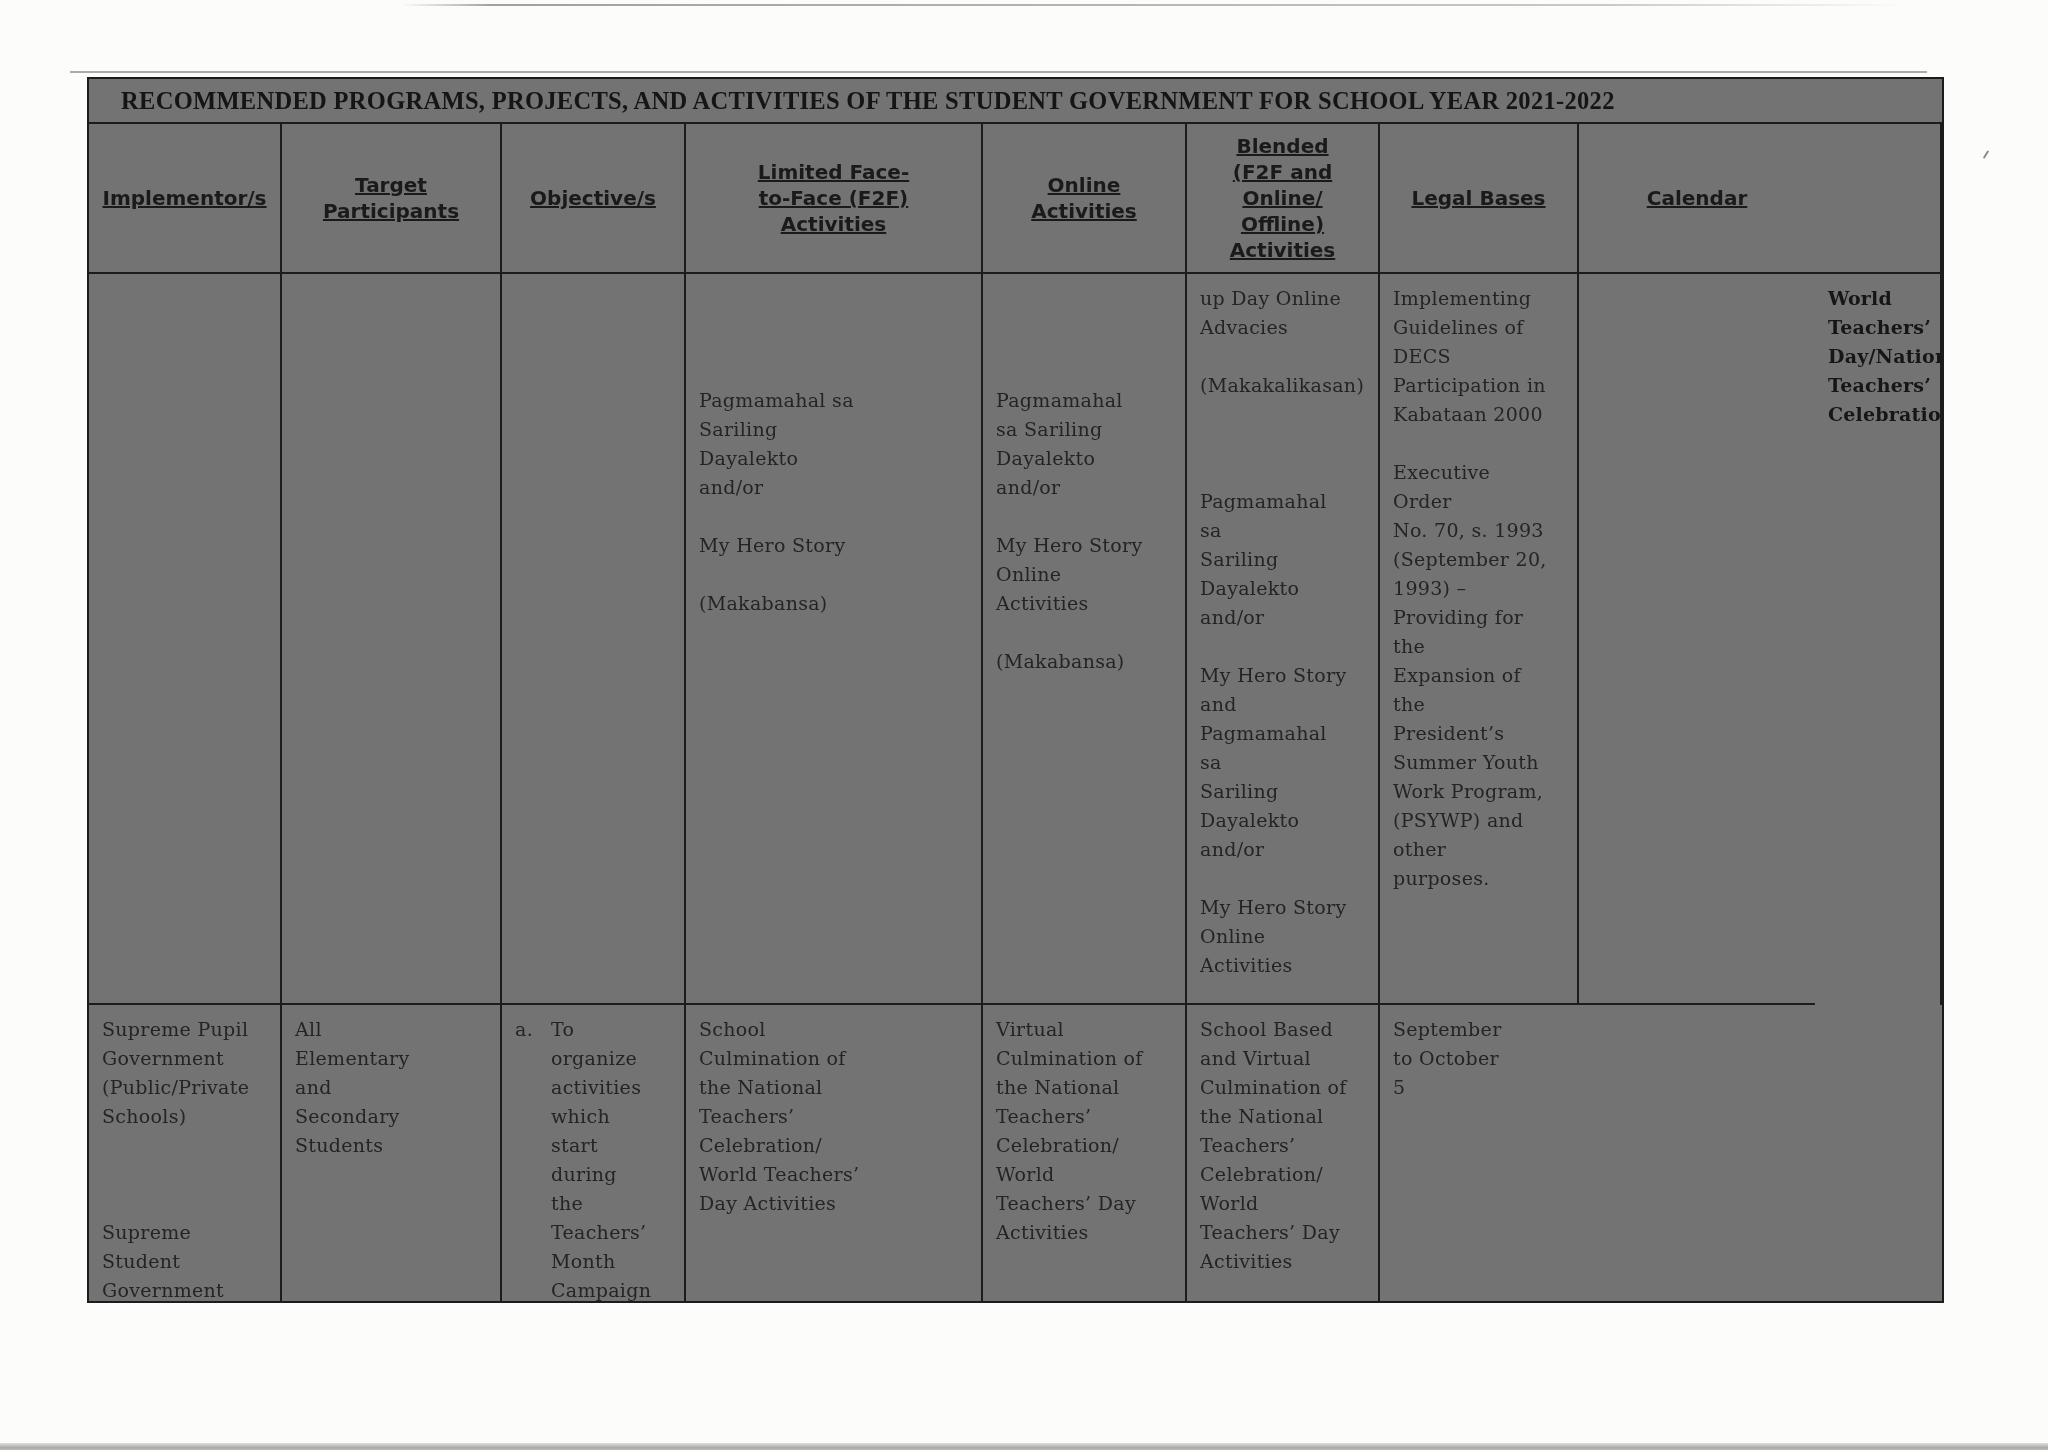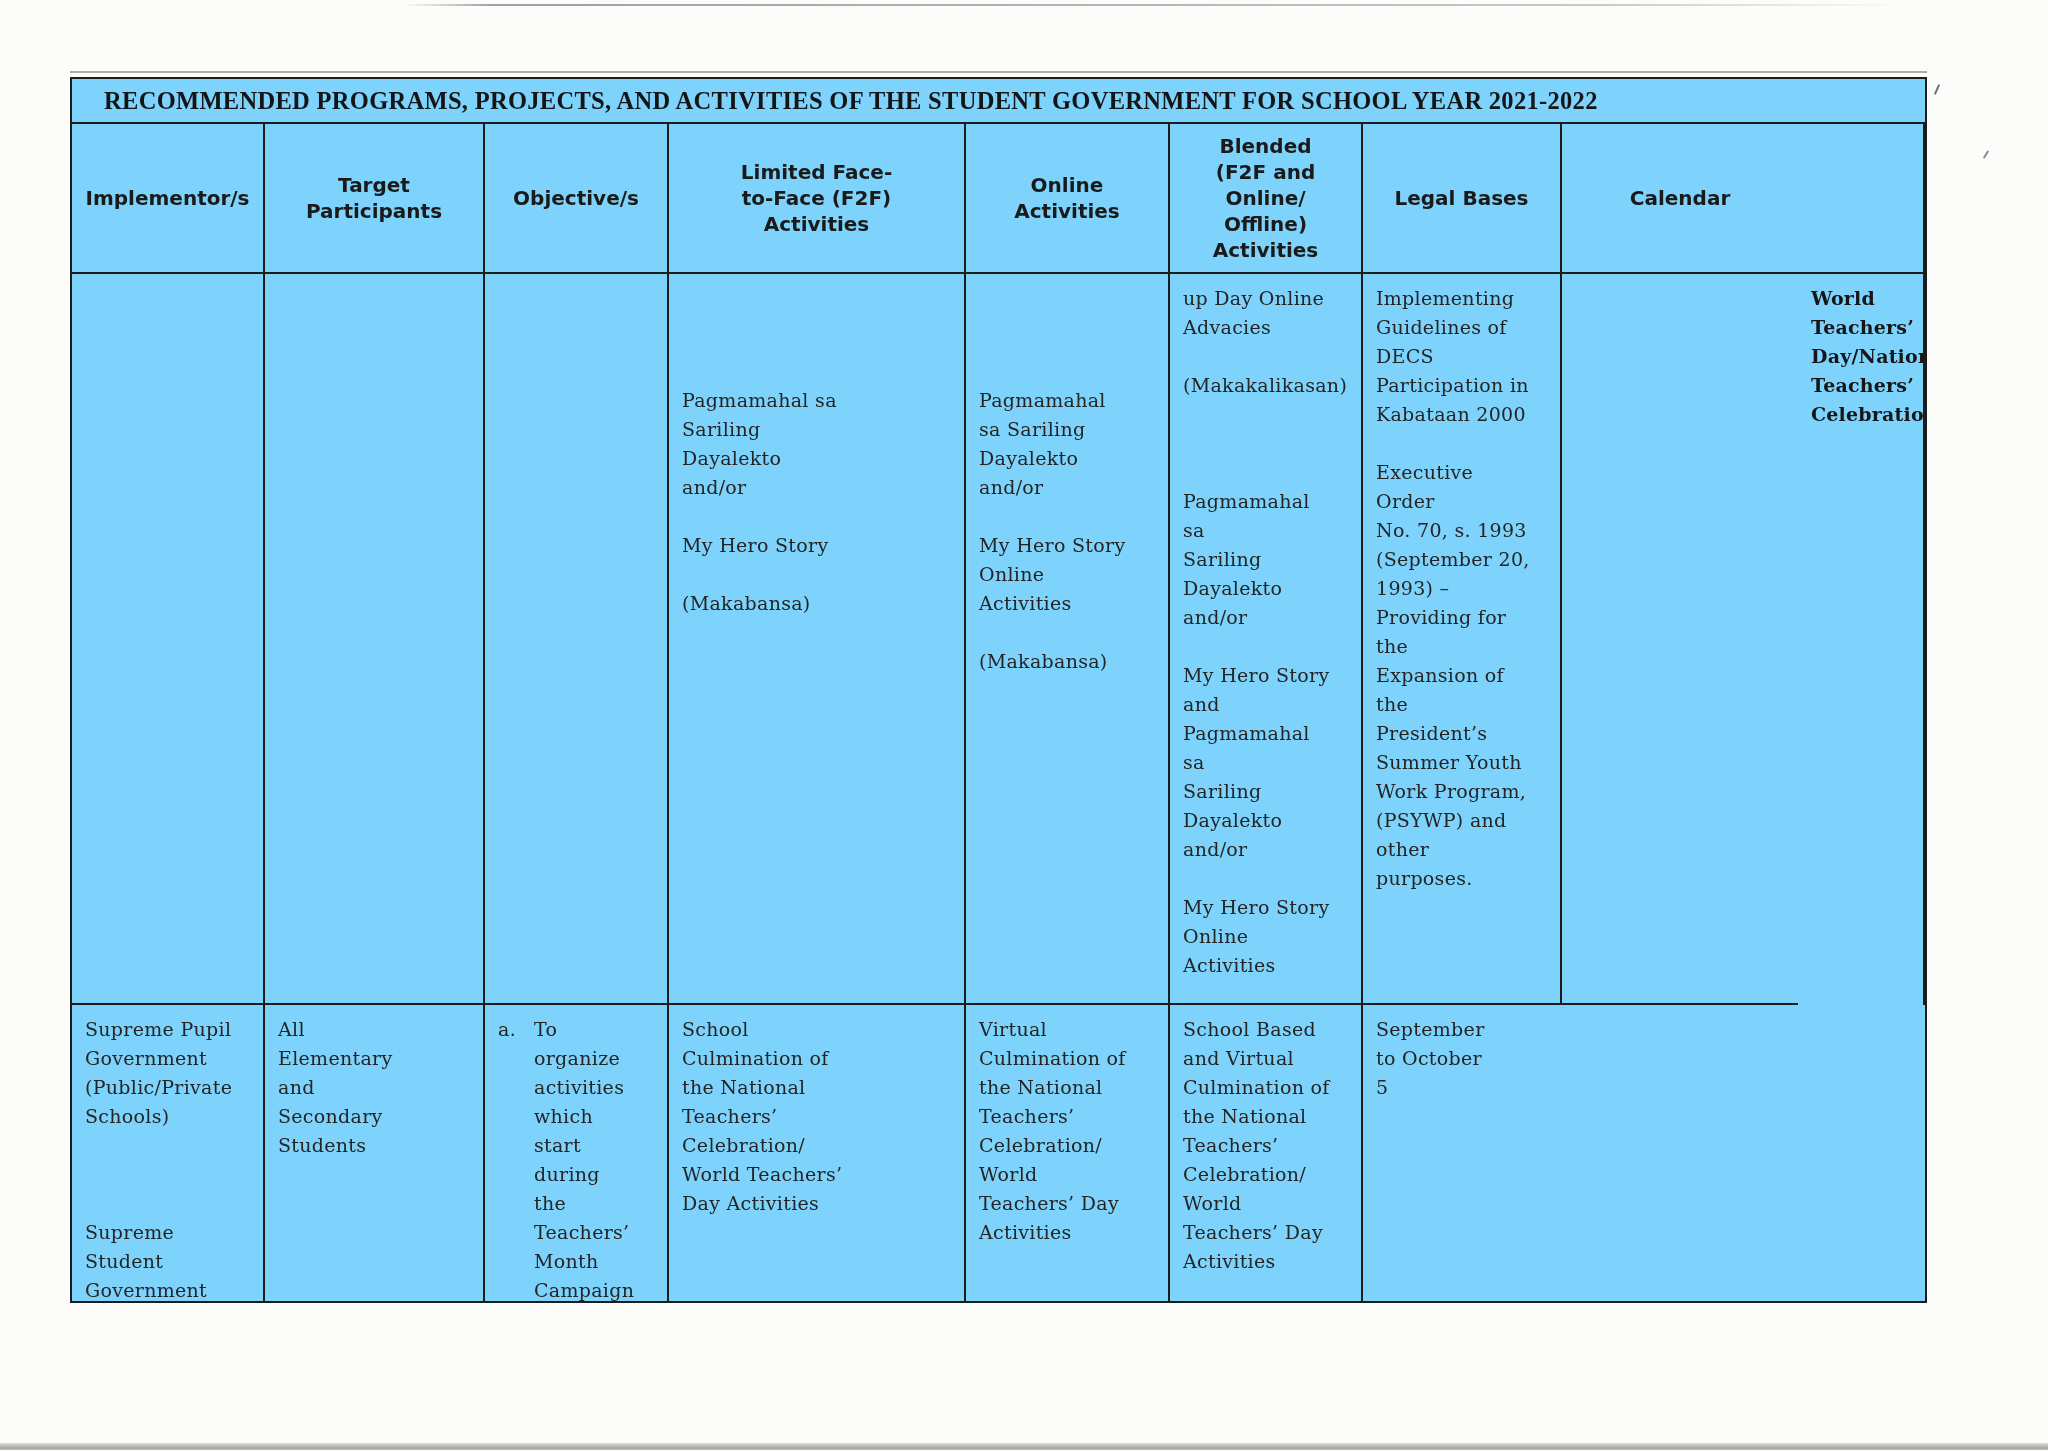--- a/index.html
+++ b/index.html
@@ -14,26 +14,26 @@
   .scan-top-line{position:absolute;left:402px;top:4px;width:1505px;height:2px;
     background:linear-gradient(to right,rgba(150,150,150,.0),rgba(130,130,130,.75) 6%,rgba(120,120,120,.55) 45%,rgba(150,150,150,.5) 80%,rgba(170,170,170,.0));}
   .scan-bottom-strip{position:absolute;left:0;top:1443px;width:2048px;height:7px;
     background:linear-gradient(to bottom,#dededa,#a7a7a3 70%,#bdbdb9);}
   .scan-mark-a{position:absolute;left:1936px;top:84px;width:2px;height:11px;background:#6e6e6e;transform:rotate(24deg);border-radius:1px;}
   .scan-mark-b{position:absolute;left:1985px;top:150px;width:2px;height:9px;background:#8b8b8b;transform:rotate(32deg);border-radius:1px;}
   .table-echo{position:absolute;left:70px;top:71px;width:1857px;height:2px;background:#969693;opacity:.8;}
 
   
   .doc-table{
-    position:absolute;left:70px;top:77px;
+    position:absolute;left:87px;top:77px;
     display:grid;
     grid-template-columns:193px 220px 184px 297px 204px 193px 199px 236px 127px;
     grid-template-rows:45px 150px 731px 296px;
     border:2px solid #1c1c1c;
-    background:#7dd3fc;
+    background:#737373;
   }
   .c{border-right:2px solid #1c1c1c;border-bottom:2px solid #1c1c1c;box-sizing:border-box;overflow:hidden;}
   .noR{border-right:none;}
   .noB{border-bottom:none;}
 
   .title-cell{
     grid-column:1 / -1;
     display:flex;align-items:center;
     padding:0 20px 0 32px;
     font-family:"Liberation Serif", serif;
@@ -41,20 +41,21 @@
     white-space:nowrap;
   }
 
   .hd{
     display:flex;align-items:center;justify-content:center;
     text-align:center;
     font-family:"DejaVu Sans", sans-serif;
     font-weight:bold;font-size:20px;line-height:26px;color:#1a1a1a;
     white-space:pre-line;
     padding:4px 22px;
+    text-decoration:underline;
   }
 
   .bd{
     font-family:"DejaVu Serif", serif;
     font-size:19px;line-height:29px;letter-spacing:.3px;color:#242424;
     white-space:pre-line;
     padding:10px 26px 10px 13px;
   }
   .pt-deep{padding-top:112px;}
   .bd.bold{font-weight:bold;color:#161616;letter-spacing:.2px;}

